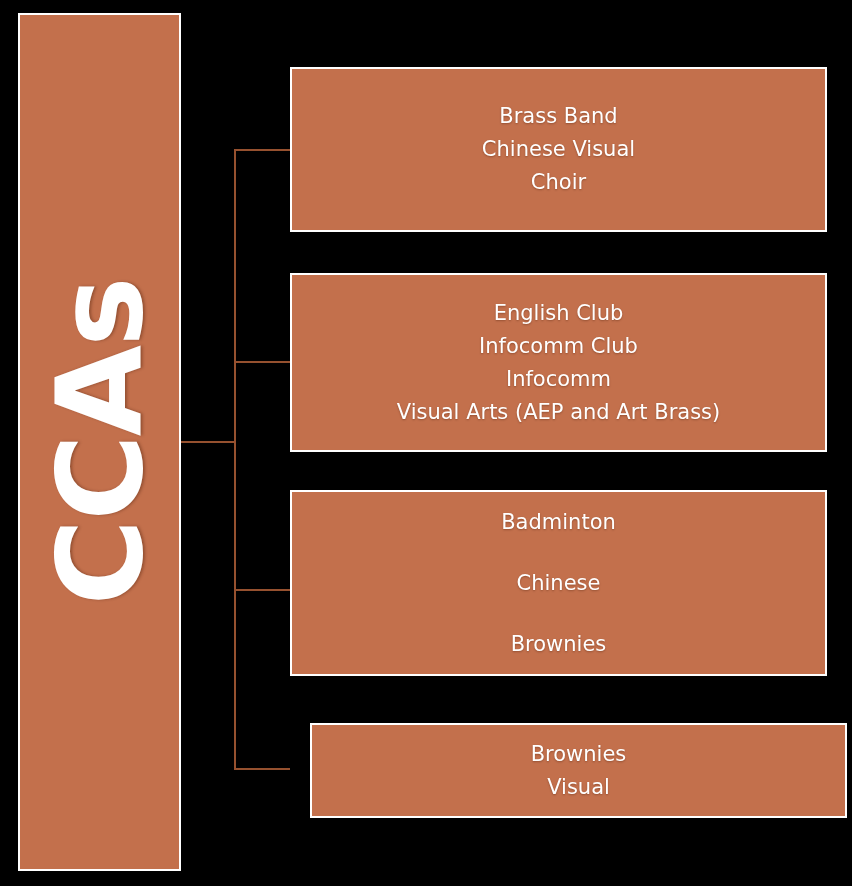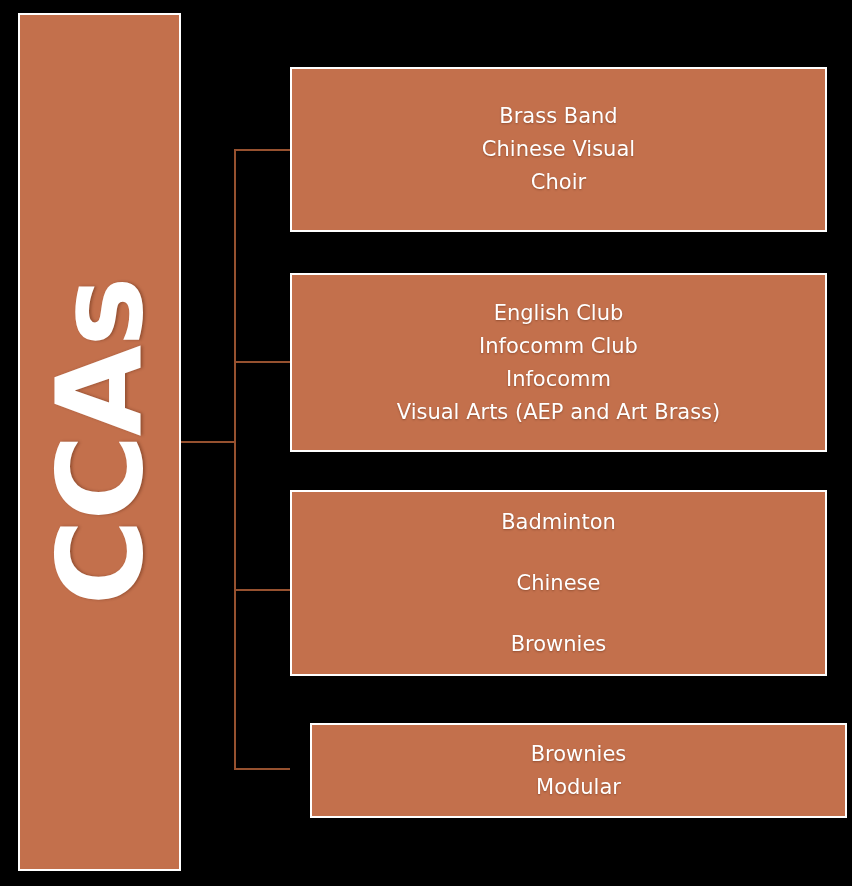--- a/index.html
+++ b/index.html
@@ -101,16 +101,16 @@
   </div>
 
   <div class="node group-box box-3">
     <div class="line">Badminton</div>
     <div class="line">Chinese</div>
     <div class="line">Brownies</div>
   </div>
 
   <div class="node group-box box-4">
     <div class="line">Brownies</div>
-    <div class="line">Modular</div>
+    <div class="line">Visual</div>
   </div>
 
 </div>
 
 </body></html>

